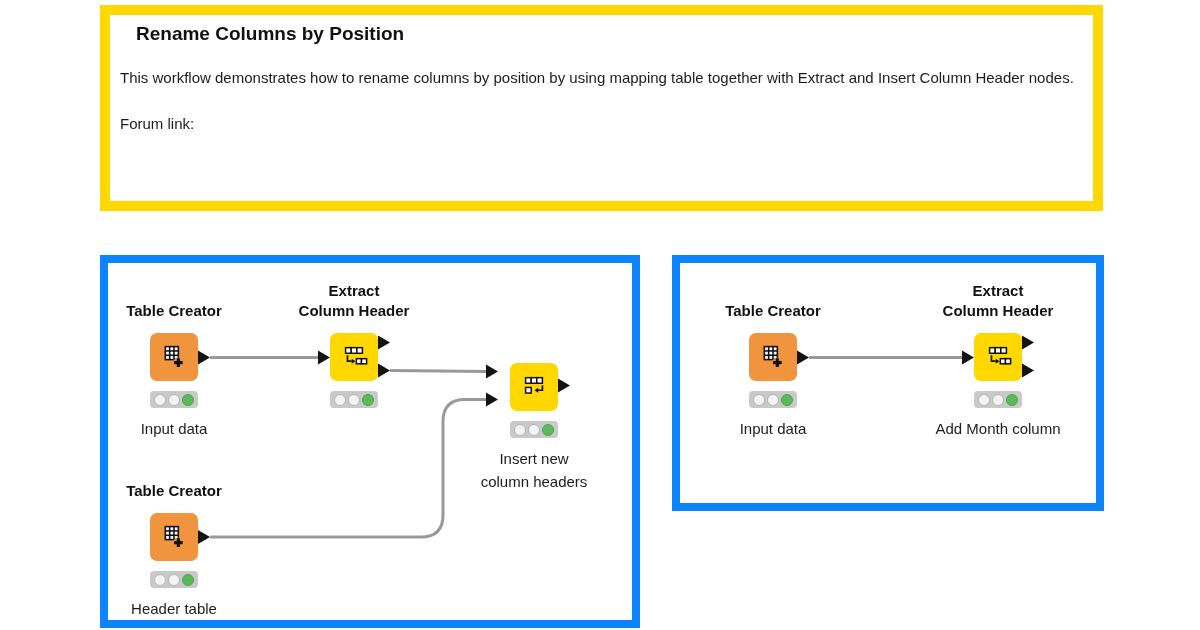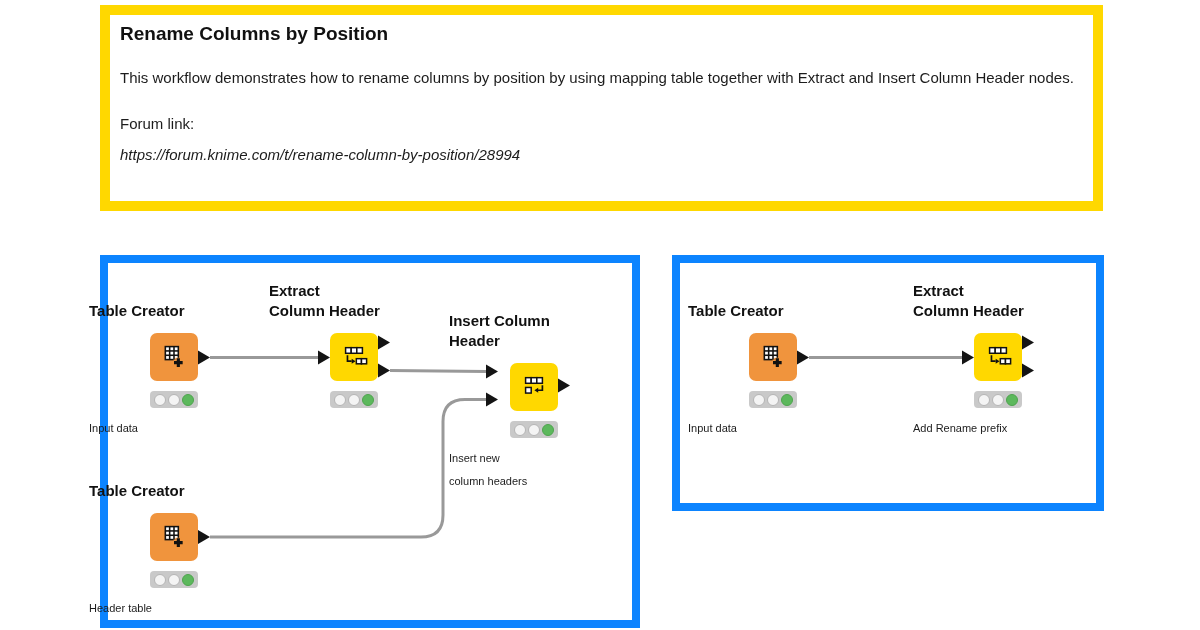--- a/index.html
+++ b/index.html
@@ -3,62 +3,61 @@
 <meta charset="utf-8">
 <style>
   html,body{margin:0;padding:0;background:#ffffff;}
   #canvas{position:relative;width:1200px;height:630px;background:#ffffff;overflow:hidden;
           font-family:"Liberation Sans",sans-serif;color:#111;}
 
   
   .annotation{position:absolute;left:100px;top:5px;width:1003px;height:206px;
               border:10px solid #FFD800;background:#fff;box-sizing:border-box;
               padding:4px 10px;}
-  .ann-title{font-size:19px;font-weight:bold;margin:4px 0 0;color:#111;}
+  .ann-title{font-size:19px;font-weight:bold;margin:4px 16px 0;color:#111;}
   .ann-body{font-size:15px;line-height:23px;margin:21px 0 17px;color:#1c1c1c;max-width:975px;}
-  .ann-forum{font-size:15px;line-height:23px;margin:23px 0 8px;color:#1c1c1c;}
+  .ann-forum{font-size:15px;line-height:23px;margin:23px 0 0;color:#1c1c1c;}
   .ann-url{font-size:15px;line-height:23px;font-style:italic;color:#1c1c1c;}
 
   
   .wf-box{position:absolute;border:8px solid #0C84FF;background:#fff;box-sizing:border-box;}
   #wf-left{left:100px;top:255px;width:540px;height:373px;}
   #wf-right{left:672px;top:255px;width:432px;height:256px;}
 
   
-  .node-wrap{position:absolute;width:170px;text-align:left;}
+  .node-wrap{position:absolute;width:170px;text-align:center;}
   .node-label{position:absolute;left:0;right:0;bottom:100%;padding-bottom:12px;
               font-size:15px;font-weight:bold;line-height:20px;white-space:pre-line;color:#111;}
   .node-body{width:48px;height:48px;margin:0 auto;border-radius:7px;
              display:flex;align-items:center;justify-content:center;}
   .node-body.orange{background:#F0943D;}
   .node-body.yellow{background:#FFD800;}
   .traffic-light{width:48px;height:17px;margin:10px auto 0;background:#C9C9C9;border-radius:4px;
                  display:flex;align-items:center;justify-content:center;gap:2px;box-sizing:border-box;}
   .tl-c{width:12px;height:12px;border-radius:50%;box-sizing:border-box;}
   .tl-white{background:#F4F4F4;border:1px solid #B5B5B5;}
   .tl-green{background:#5CB85C;border:1px solid #4EA44E;}
-  .node-caption{margin-top:9px;font-size:11px;line-height:23px;white-space:pre-line;color:#1c1c1c;}
+  .node-caption{margin-top:9px;font-size:15px;line-height:23px;white-space:pre-line;color:#1c1c1c;}
 
   
   #wires{position:absolute;left:0;top:0;width:1200px;height:630px;pointer-events:none;}
   #wires .wire{stroke:#999999;stroke-width:3;fill:none;}
   #wires .port{fill:#141414;pointer-events:auto;}
 
   .node-icon{display:block;}
 </style>
 </head>
 <body>
 
 <div id="canvas">
 
   <div class="annotation">
     <div class="ann-title">Rename Columns by Position</div>
     <div class="ann-body">This workflow demonstrates how to rename columns by position by using mapping table together with Extract and Insert Column Header nodes.</div>
     <div class="ann-forum">Forum link:</div>
-    <div class="ann-url">https://forum.knime.com/t/rename-column-by-position/28994</div>
   </div>
 
   <div class="wf-box" id="wf-left"></div>
   <div class="wf-box" id="wf-right"></div>
 
   <svg id="wires" viewBox="0 0 1200 630">
 
     <path class="wire" d="M210 357.5 H318"></path>
     <path class="wire" d="M390 370.5 L486 371.5"></path>
     <path class="wire" d="M210 537 H421 Q443 537 443 515 V421.5 Q443 399.5 465 399.5 H486"></path>
@@ -115,22 +114,20 @@
       </svg>
     </div>
     <div class="traffic-light">
       <span class="tl-c tl-white"></span>
       <span class="tl-c tl-white"></span>
       <span class="tl-c tl-green"></span>
     </div>
   </div>
 
   <div class="node-wrap" style="left:449px;top:363px;">
-    <div class="node-label">Insert Column
-Header</div>
     <div class="node-body yellow">
       <svg class="node-icon" width="28" height="28" viewBox="0 0 30 30">
         <rect x="6" y="5" width="6" height="6" fill="#fff" stroke="#111" stroke-width="1.6"></rect>
         <rect x="12" y="5" width="6" height="6" fill="#fff" stroke="#111" stroke-width="1.6"></rect>
         <rect x="18" y="5" width="6" height="6" fill="#fff" stroke="#111" stroke-width="1.6"></rect>
         <rect x="6" y="15.5" width="6" height="6" fill="#fff" stroke="#111" stroke-width="1.6"></rect>
         <path d="M24 13 V18.5 H19" fill="none" stroke="#111" stroke-width="1.8"></path>
         <polygon points="19.5,15.8 15.4,18.5 19.5,21.2" fill="#111"></polygon>
       </svg>
     </div>
@@ -197,16 +194,16 @@
         <polygon points="12.5,16.8 16.6,19.5 12.5,22.2" fill="#111"></polygon>
         <rect x="17.5" y="16.8" width="5.5" height="5.5" fill="#fff" stroke="#111" stroke-width="1.6"></rect>
         <rect x="23" y="16.8" width="5.5" height="5.5" fill="#fff" stroke="#111" stroke-width="1.6"></rect>
       </svg>
     </div>
     <div class="traffic-light">
       <span class="tl-c tl-white"></span>
       <span class="tl-c tl-white"></span>
       <span class="tl-c tl-green"></span>
     </div>
-    <div class="node-caption">Add Rename prefix</div>
+    <div class="node-caption">Add Month column</div>
   </div>
 
 </div>
 
 </body></html>

